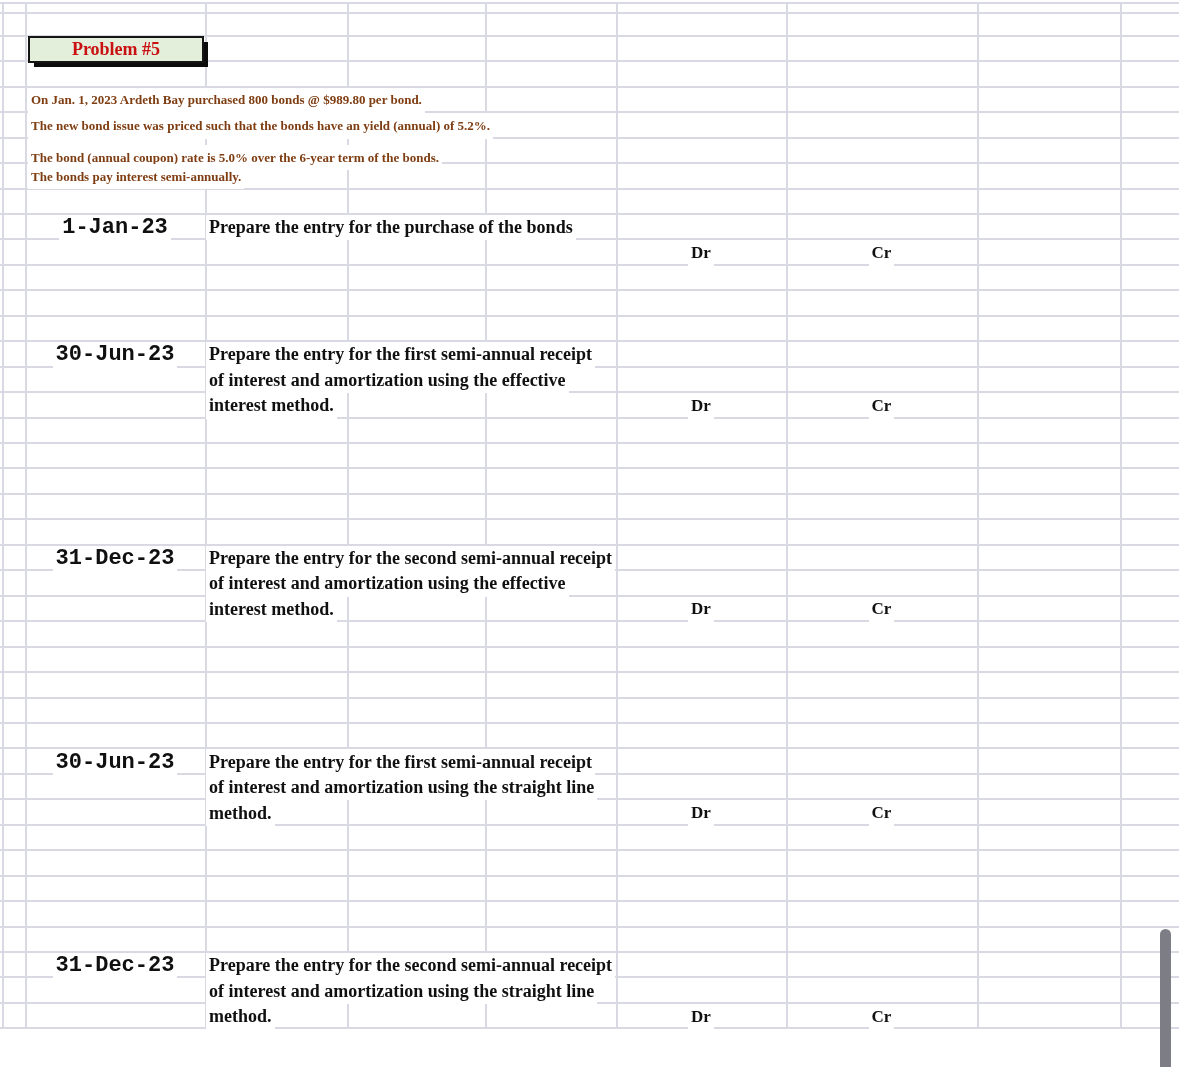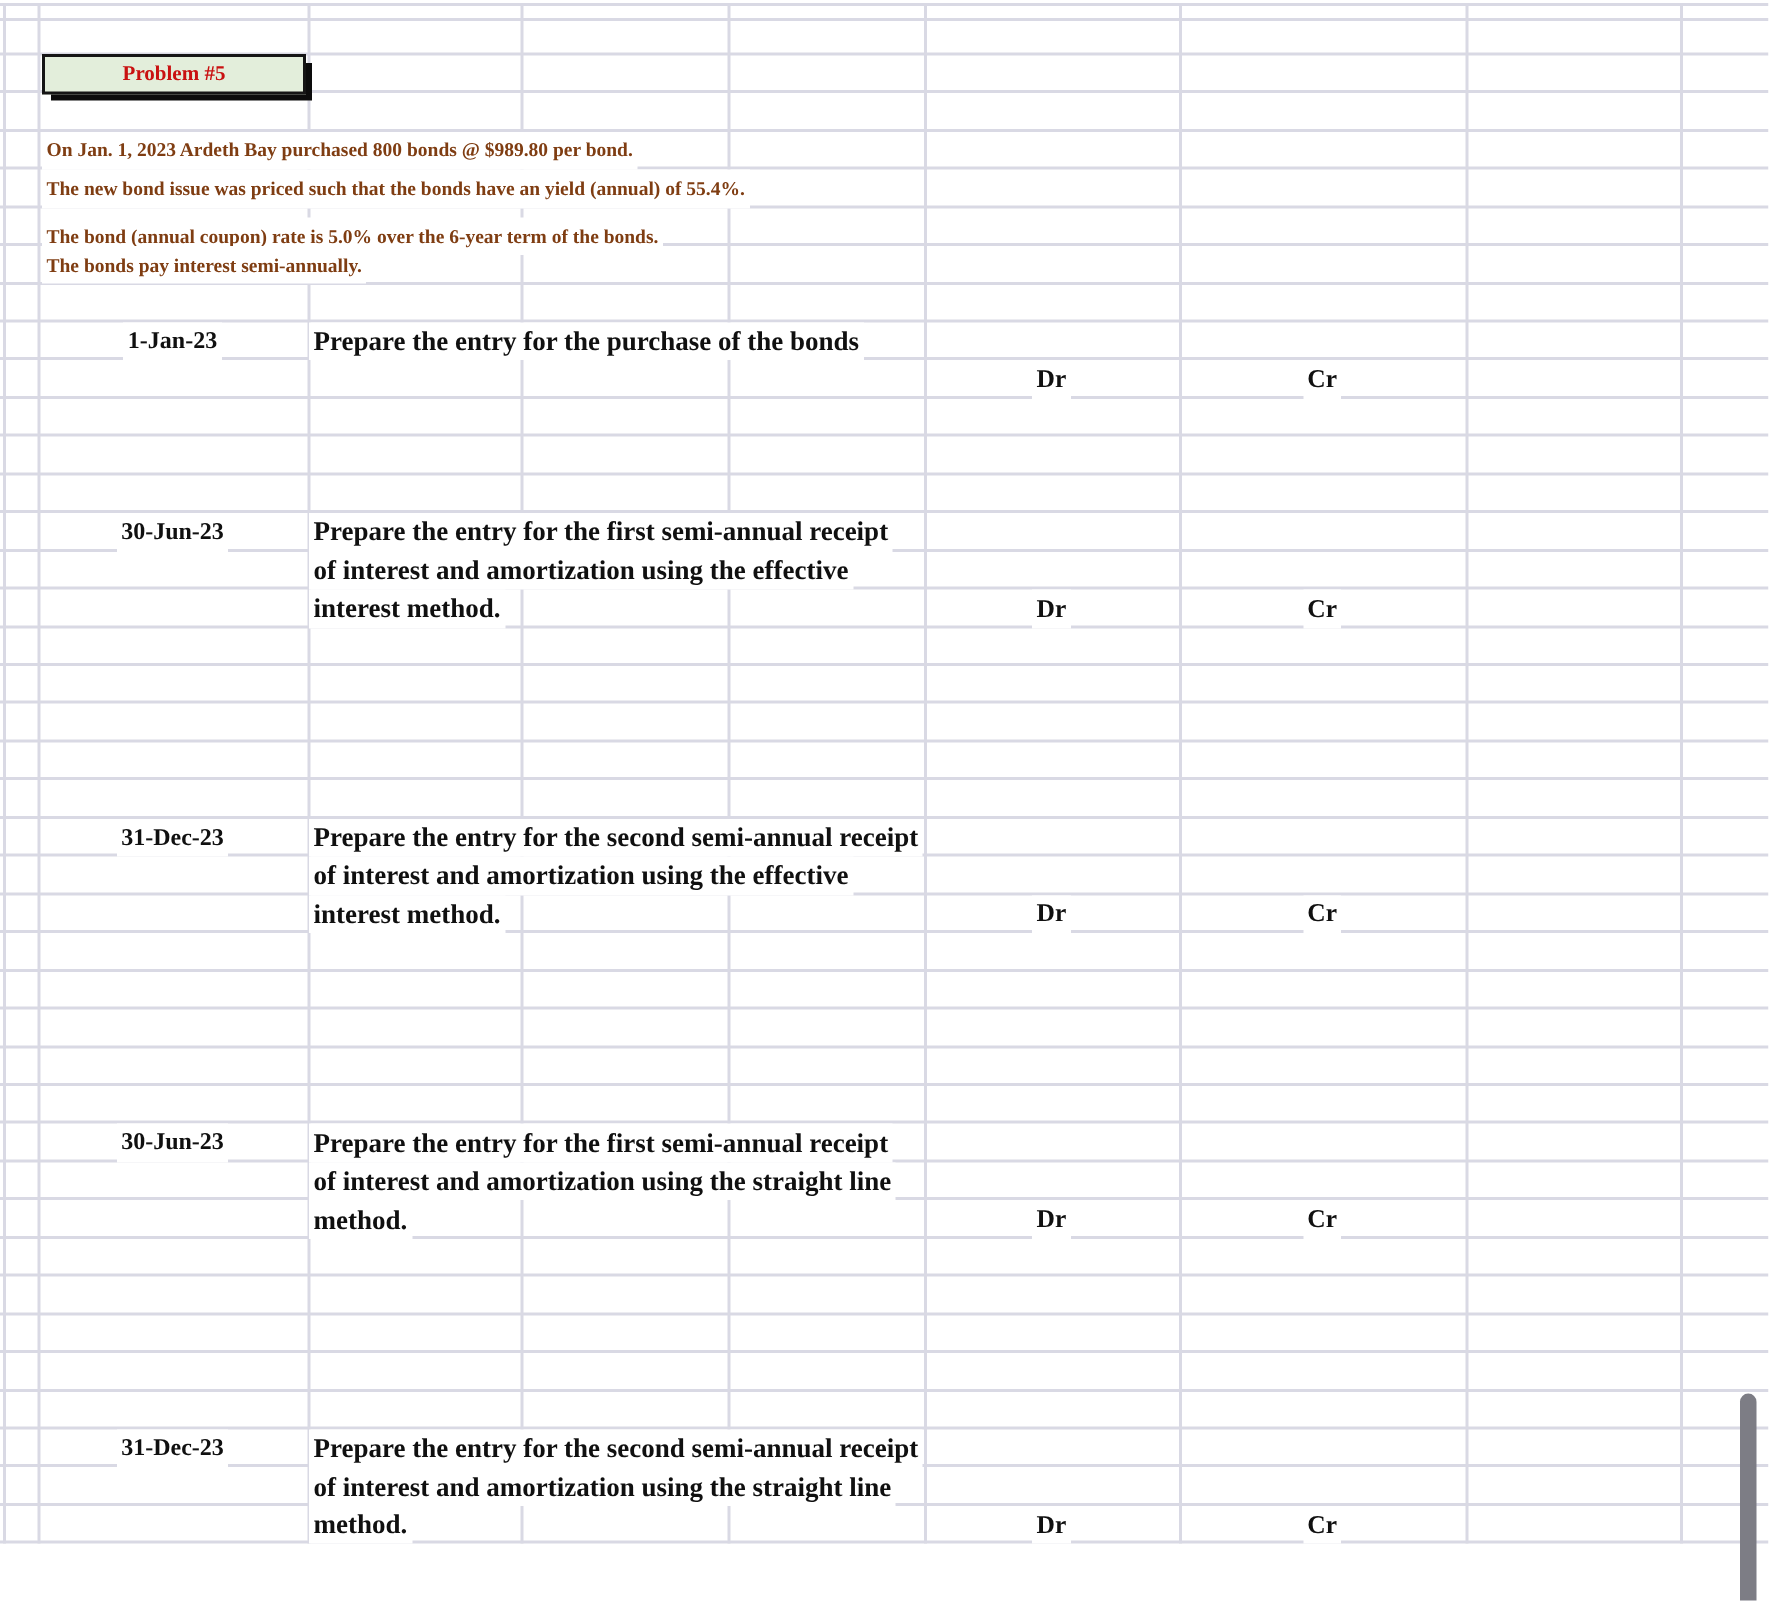--- a/index.html
+++ b/index.html
@@ -47,40 +47,40 @@
     align-items: center;
     white-space: nowrap;
     font-weight: 700;
     color: #101010;
   }
   .intro .txt {
     color: var(--brown, #7f3d12);
     font-size: 13px;
   }
   .instr { font-size: 18px; }
-  .date-cell { font-size: 16px; }
+  .date-cell { font-size: 22px; font-family: Liberation Mono, monospace; }
   .drcr { font-size: 17px; }
   #problem-box {
     position: absolute;
     left: 28px;
     top: 36px;
     width: 172px;
     height: 23px;
     background: var(--boxfill, #e3eedb);
     border: 2px solid #151515;
     box-shadow: 5px 5px 0 -1px #0c0c0c;
     display: flex;
     align-items: center;
     justify-content: center;
     z-index: 3;
   }
   #problem-box .title {
     color: var(--red, #c91111);
     font-weight: 700;
-    font-size: 14px;
+    font-size: 18px;
     white-space: nowrap;
     font-family: Liberation Serif, serif;
   }
   #scrollbar-thumb {
     position: absolute;
     left: 1160px;
     top: 929px;
     width: 11px;
     height: 200px;
     border-radius: 6px;
@@ -149,21 +149,21 @@
 
   <div id="problem-box">
     <span class="title">Problem #5</span>
   </div>
 
   <div id="intro" class="intro">
       <div class="cell-row" style="top: 87.7px; height: 25.45px; left: 28px;">
         <span class="txt ">On Jan. 1, 2023 Ardeth Bay purchased 800 bonds @ $989.80 per bond.</span>
       </div>
       <div class="cell-row" style="top: 113.15px; height: 25.45px; left: 28px;">
-        <span class="txt ">The new bond issue was priced such that the bonds have an yield (annual) of 55.4%.</span>
+        <span class="txt ">The new bond issue was priced such that the bonds have an yield (annual) of 5.2%.</span>
       </div>
       <div class="cell-row" style="top: 145px; height: 25.45px; left: 28px;">
         <span class="txt ">The bond (annual coupon) rate is 5.0% over the 6-year term of the bonds.</span>
       </div>
       <div class="cell-row" style="top: 164.05px; height: 25.45px; left: 28px;">
         <span class="txt ">The bonds pay interest semi-annually.</span>
       </div>
     </div>
 
   <div id="entries">

